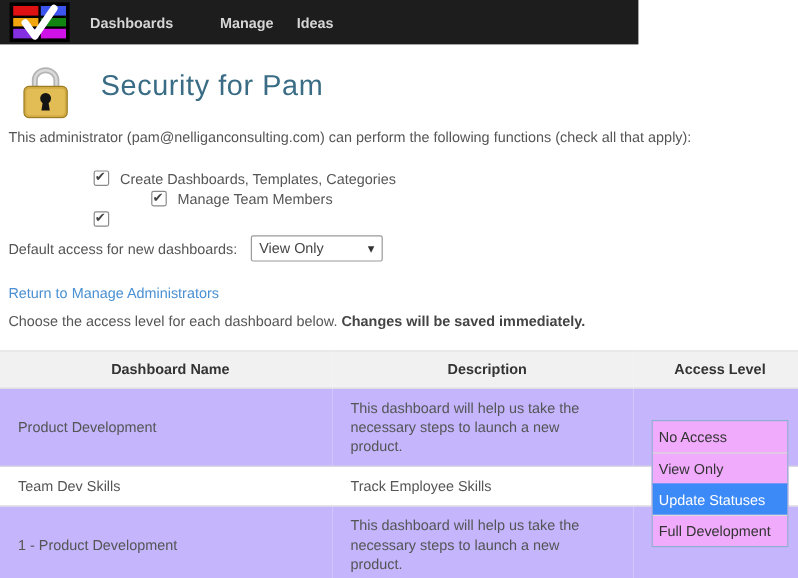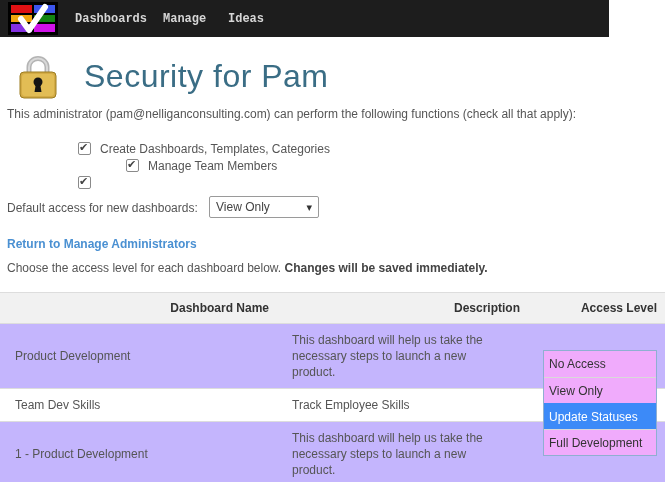--- a/index.html
+++ b/index.html
@@ -6,36 +6,36 @@
   html,body { margin:0; padding:0; }
   body {
     width:665px; height:482px;
     position:relative; overflow:hidden;
     background:#fff;
     font-family:"Liberation Sans", sans-serif;
     font-size:12px; color:#555;
   }
 
   
-  .navbar { position:absolute; top:0; left:0; width:609px; height:37px; background:#1d1d1d;font-family:Liberation Mono, monospace; }
+  .navbar { position:absolute; top:0; left:0; width:532px; height:37px; background:#1d1d1d; }
   .logo { position:absolute; left:8px; top:2px; width:50px; height:33px; background:#000; padding:3px; }
   .logo-grid { width:100%; height:100%; display:grid; grid-template-columns:1fr 1fr; grid-template-rows:1fr 1fr 1fr; gap:2px; }
   .t1{background:#e01113;} .t2{background:#3c55ee;} .t3{background:#f2a60d;}
   .t4{background:#128412;} .t5{background:#8430e2;} .t6{background:#cf12e8;}
   .logo-check { position:absolute; left:0; top:0; width:50px; height:33px; }
   .nav-items { position:absolute; left:75px; top:0; height:37px; display:flex; align-items:center; }
   .nav-item { color:#d6d6d6; font-weight:bold; font-size:12px; text-decoration:none; cursor:pointer; }
-  .nav-item + .nav-item { margin-left:0; }
+  .nav-item + .nav-item { margin-left:0;text-align:right; }
   .ni-0 { width:88px; } .ni-1 { width:65px; } .ni-2 { width:50px; }
 
   
   .lock { position:absolute; left:16px; top:51px; width:44px; height:48px; }
   .page-title {
     position:absolute; left:84px; top:58px; margin:0;
-    font-size:32px; font-weight:normal; color:#3a6d85; letter-spacing:.5px;
+    font-size:24px; font-weight:normal; color:#3a6d85; letter-spacing:.5px;
   }
 
   .intro { position:absolute; left:7px; top:107px; margin:0; width:640px; }
 
   
   .perm-row { position:absolute; left:78px; height:15px; display:flex; align-items:center; }
   .p0{top:141px;} .p1{top:158px;padding-left:48px;} .p2{top:175px;}
   .cb {
     width:13px; height:13px; background:#fff; border:1px solid #8a8a8a; border-radius:2px;
     display:inline-block; position:relative; cursor:pointer;
@@ -46,30 +46,30 @@
   
   .da-label { position:absolute; left:7px; top:201px; }
   .select {
     position:absolute; left:209px; top:196px; width:110px; height:22px;
     background:#fff; border:1px solid #9a9a9a; border-radius:2px;
     line-height:20px; padding-left:6px; color:#444; cursor:pointer;
   }
   .arrow { position:absolute; right:6px; top:0; line-height:20px; }
   .arrow::after { content:"\25BE"; font-size:11px; color:#333; }
 
-  .return-link { position:absolute; left:7px; top:237px; color:#4a90d2; text-decoration:none; cursor:pointer;font-weight:bold; }
+  .return-link { position:absolute; left:7px; top:237px; color:#4a90d2; text-decoration:none; cursor:pointer; }
 
   .instruction { position:absolute; left:7px; top:261px; margin:0; }
   .instruction b { color:#444; }
 
   
   table.dash { position:absolute; top:292px; left:0; width:665px; border-collapse:collapse; table-layout:fixed; }
   table.dash col.c1{width:277px;} table.dash col.c2{width:251px;} table.dash col.c3{width:137px;}
   table.dash th {
-    background:#f1f1f1; color:#333; font-weight:bold; text-align:right;
+    background:#f1f1f1; color:#333; font-weight:bold; text-align:center;
     padding:8px 8px 8px 15px; border-top:1px solid #ddd; border-bottom:1px solid #ddd; font-size:12px;
   }
   table.dash td {
     padding:8px 18px 8px 15px; border-bottom:1px solid #ddd; vertical-align:middle;
     color:#555; line-height:16px; font-size:12px;
   }
   table.dash tr.stripe td { background:#c4b5fd; }
   td.acc { padding:6px 6px 6px 15px; }
   .row-select {
     width:112px; height:21px; background:#fff; border:1px solid #4d90fe; border-radius:1px;

